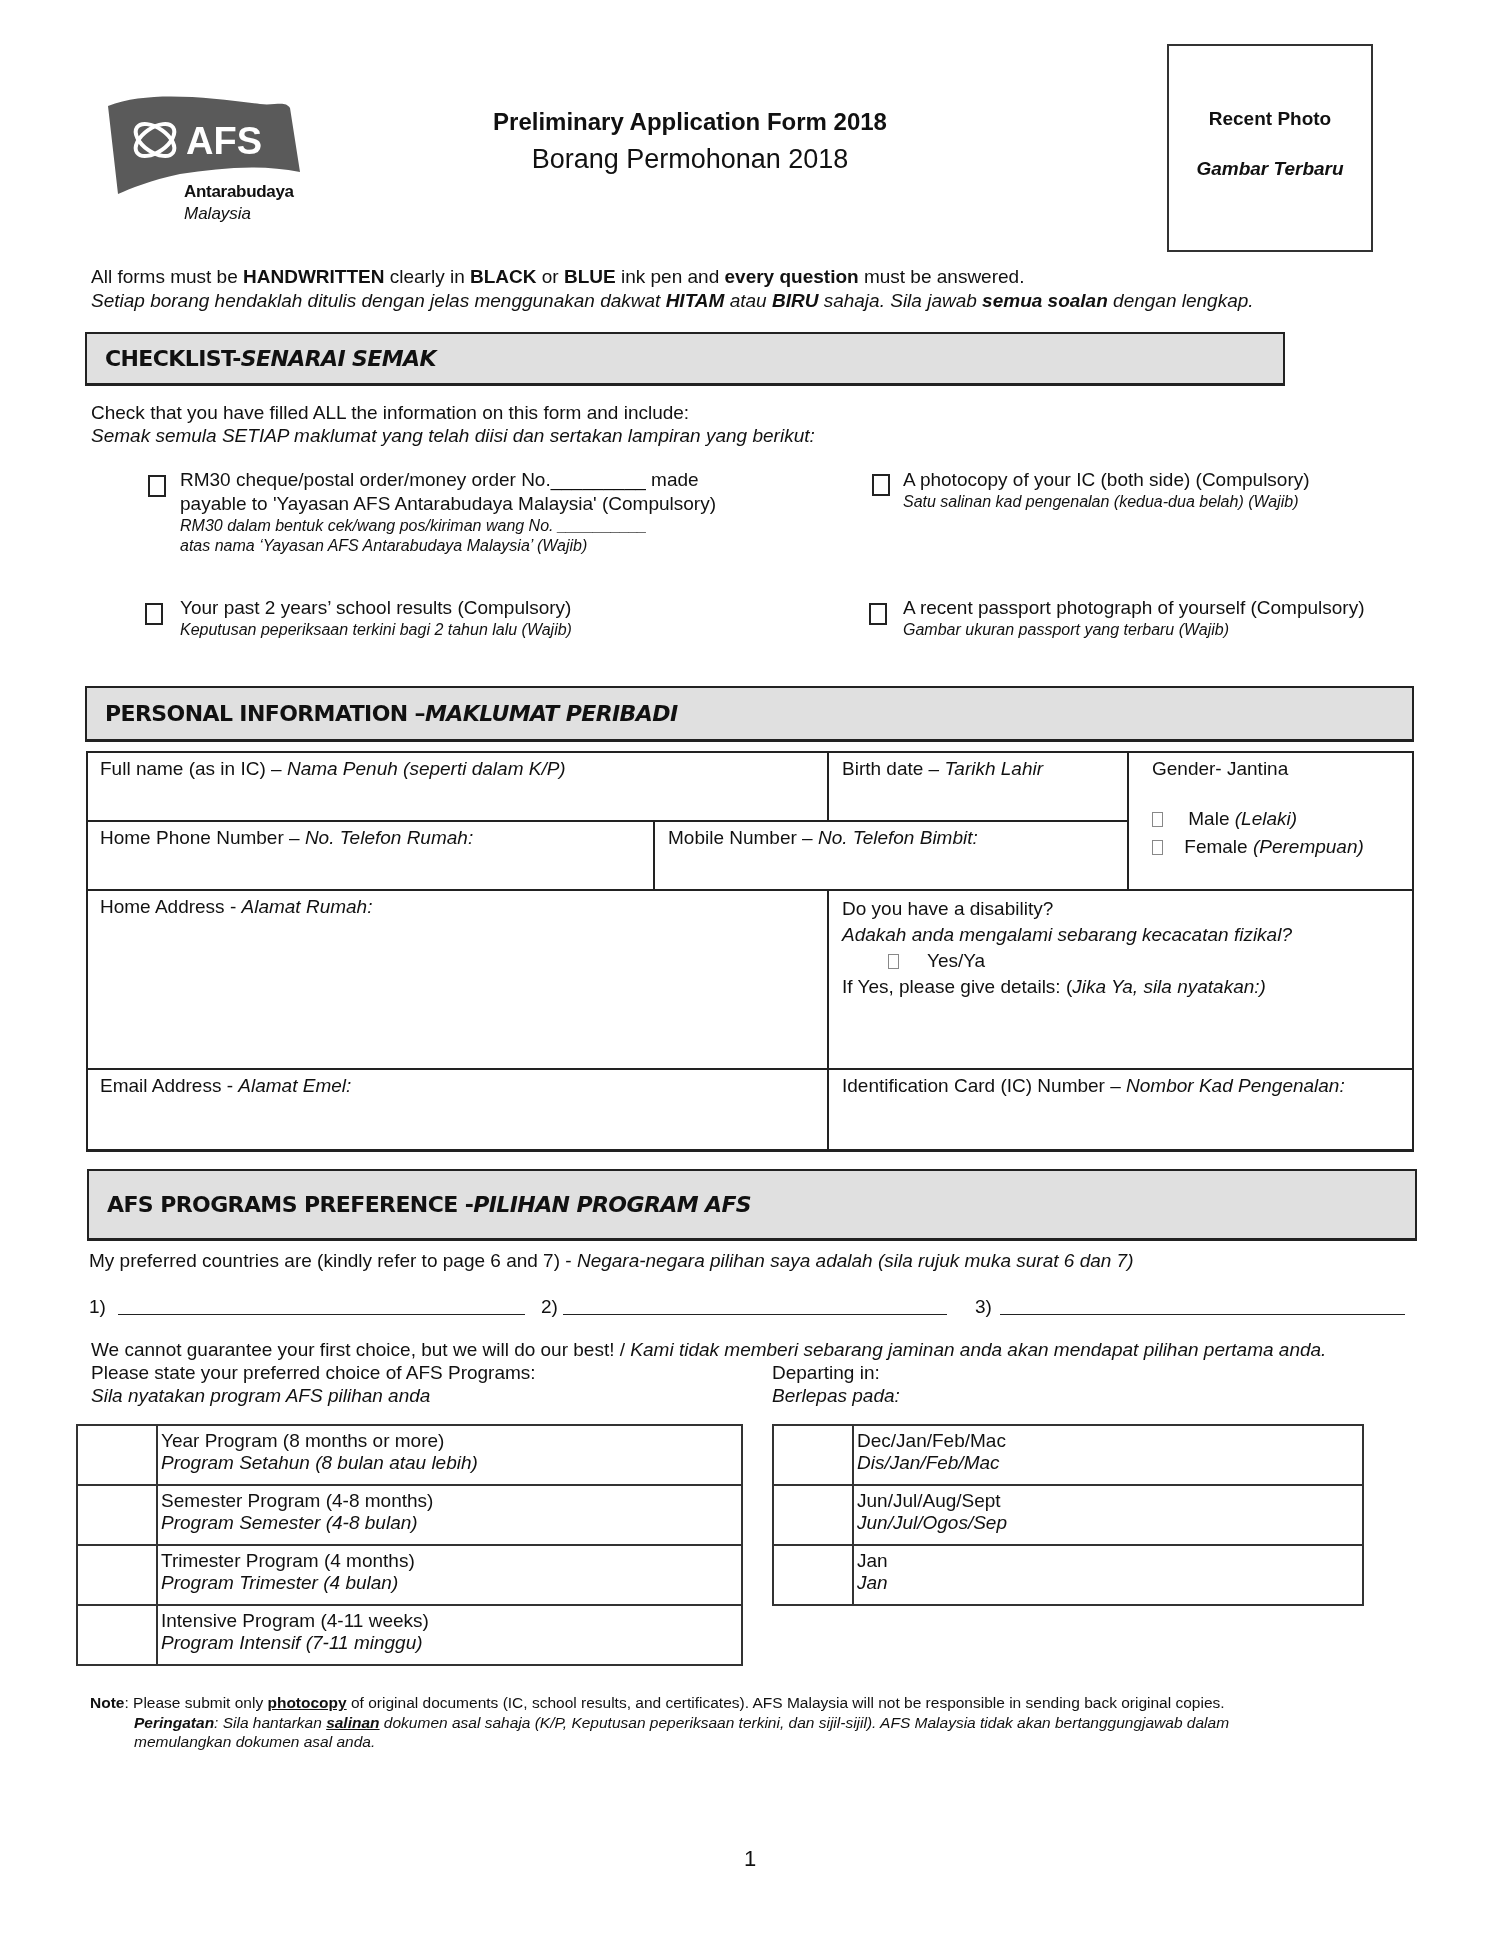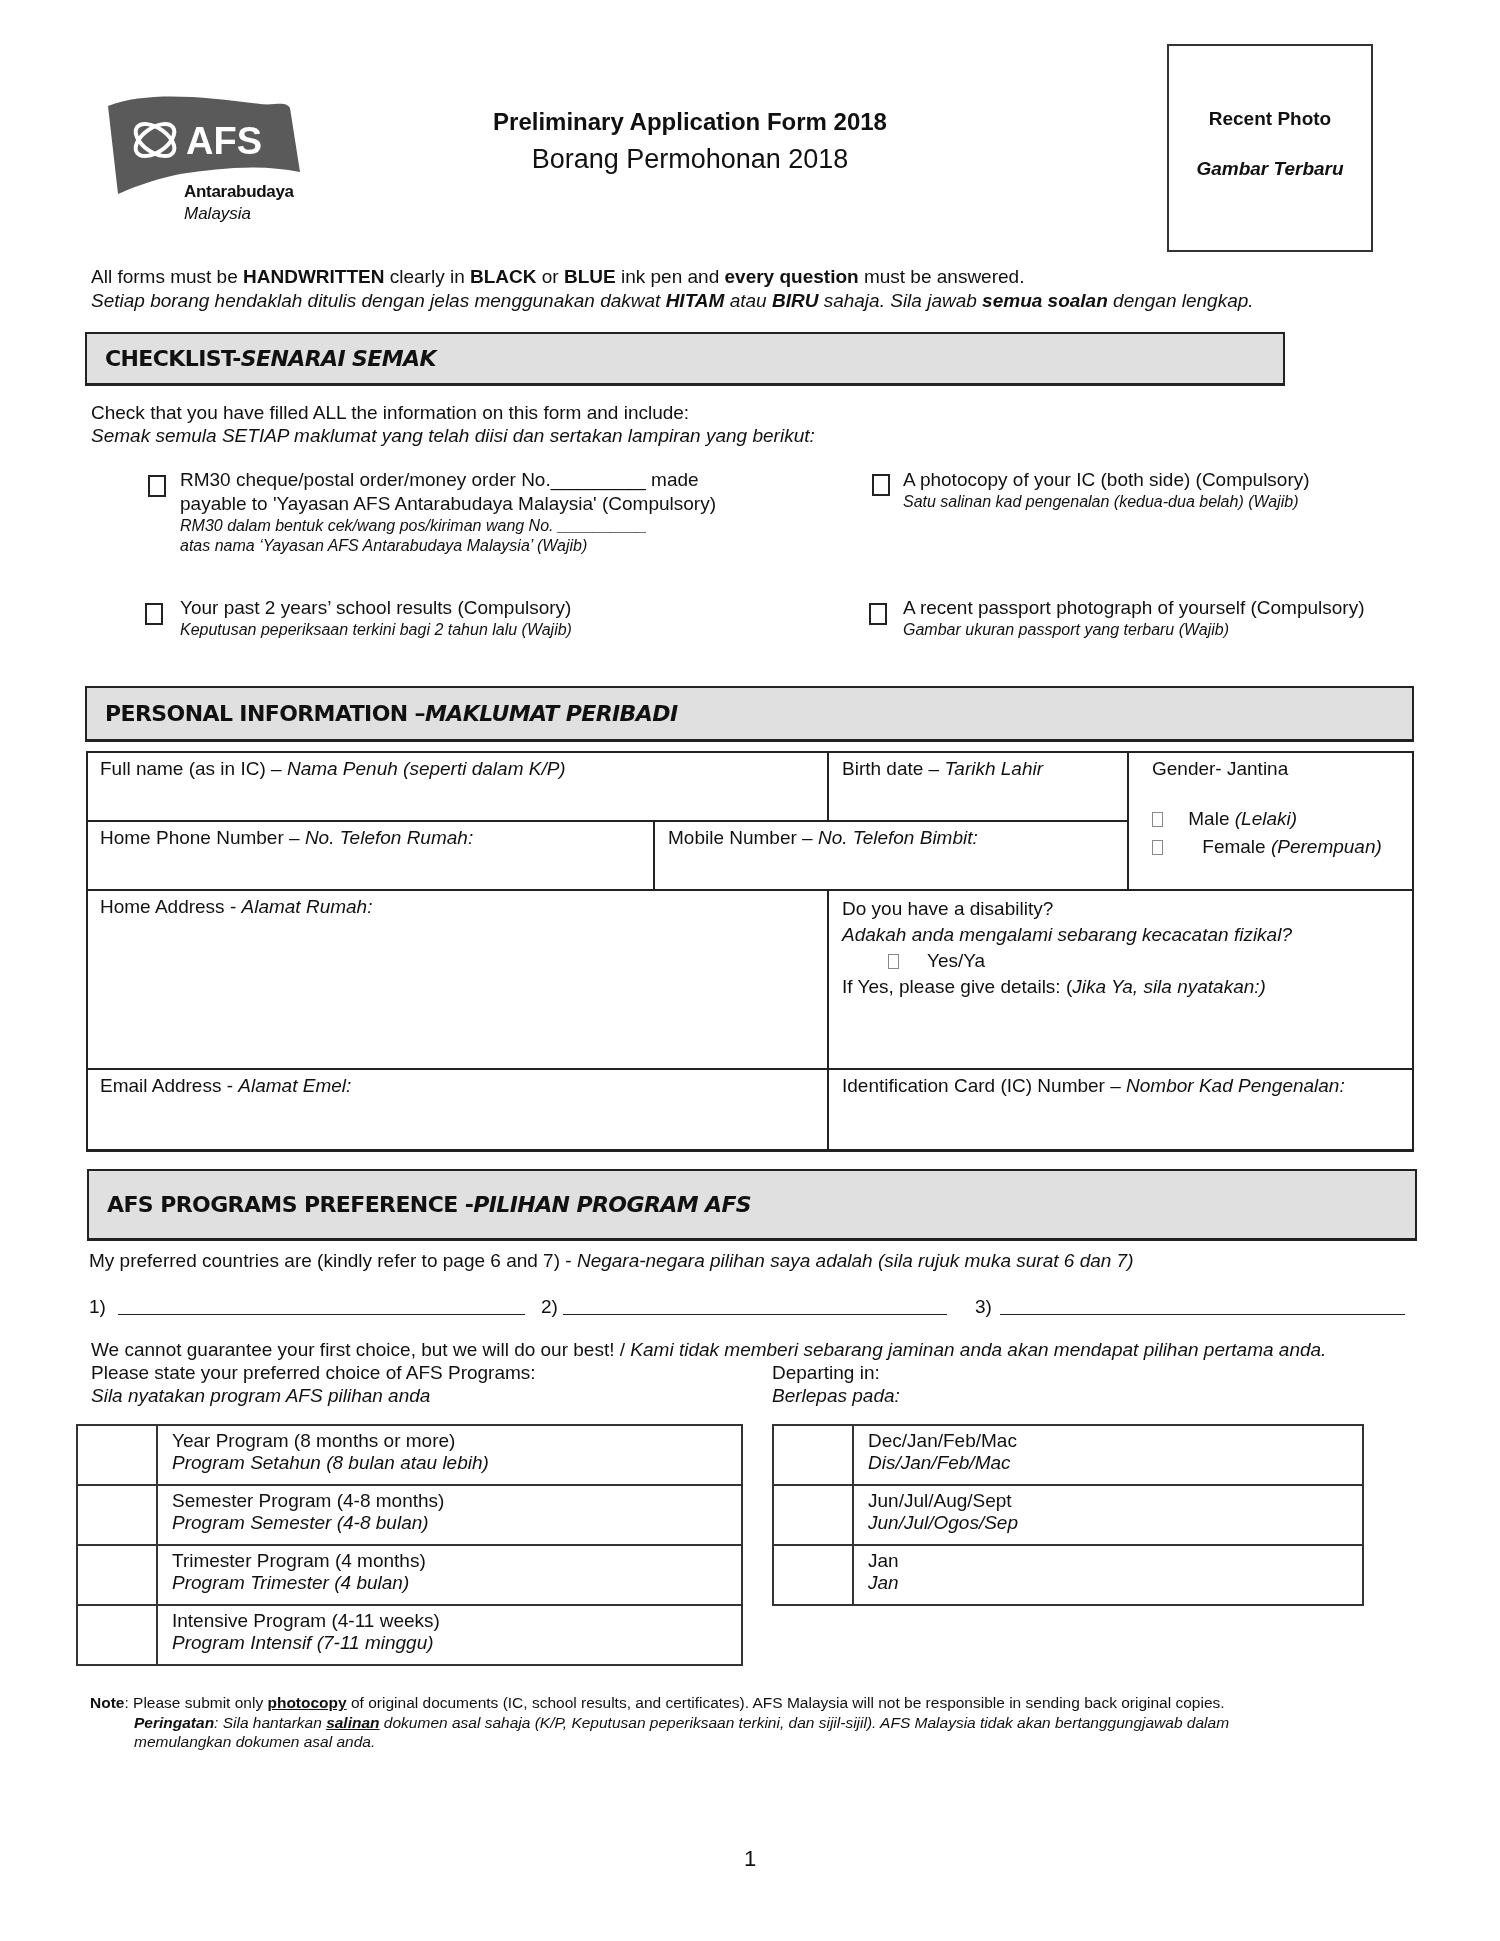--- a/index.html
+++ b/index.html
@@ -30,21 +30,21 @@
   
   .grid-line { position: absolute; background: #222; }
   .cell-label { position: absolute; font-size: 19px; }
   .small-cb { display: inline-block; width: 11px; height: 15px; border: 1px solid #888; box-sizing: border-box; vertical-align: middle; }
 
   .country-line { position: absolute; border-bottom: 1.5px solid #222; height: 0; }
 
   table.pref { position: absolute; border-collapse: collapse; }
   table.pref td { border: 2px solid #333; font-size: 19px; vertical-align: top; padding: 4px 0 0 0; }
   table.pref td.cb-cell { width: 78px; }
-  table.pref td.txt { padding-left: 14px; line-height: 22px; margin-left: 16px; }
+  table.pref td.txt { padding-left: 3px; line-height: 22px; margin-left: 16px; }
   .note { left: 90px; font-size: 15.5px; line-height: 19px; }
   .page-num { left: 0; right: 0; top: 1846px; text-align: center; font-size: 22px; }
 </style>
 </head>
 <body>
 
 <div class="abs logo">
   <svg width="210" height="100" viewBox="0 0 210 100">
     <path d="M8 12 C50 -4 110 4 160 10 C175 12 185 6 190 14 L200 78 C160 70 120 74 80 80 C50 86 30 95 18 100 Z" fill="#5a5a5a"></path>
     <g fill="none" stroke="#fff" stroke-width="4">
@@ -133,21 +133,21 @@
   <div class="cell-label" style="left:756px; top:7px;">
     <span>Birth date – </span><span class="it">Tarikh Lahir</span>
   </div>
   <div class="cell-label" style="left:1066px; top:7px;">Gender- Jantina</div>
   <div class="cell-label" style="left:1066px; top:57px;">
     <span class="small-cb"></span>
     <span style="margin-left:20px;">Male </span><span class="it">(Lelaki)</span>
   </div>
   <div class="cell-label" style="left:1066px; top:85px;">
     <span class="small-cb"></span>
-    <span style="margin-left:34px;">Female </span><span class="it">(Perempuan)</span>
+    <span style="margin-left:16px;">Female </span><span class="it">(Perempuan)</span>
   </div>
 
   <div class="cell-label" style="left:14px; top:76px;">
     <span>Home Phone Number – </span><span class="it">No. Telefon Rumah:</span>
   </div>
   <div class="cell-label" style="left:582px; top:76px;">
     <span>Mobile Number – </span><span class="it">No. Telefon Bimbit:</span>
   </div>
 
   <div class="cell-label" style="left:14px; top:145px;">

